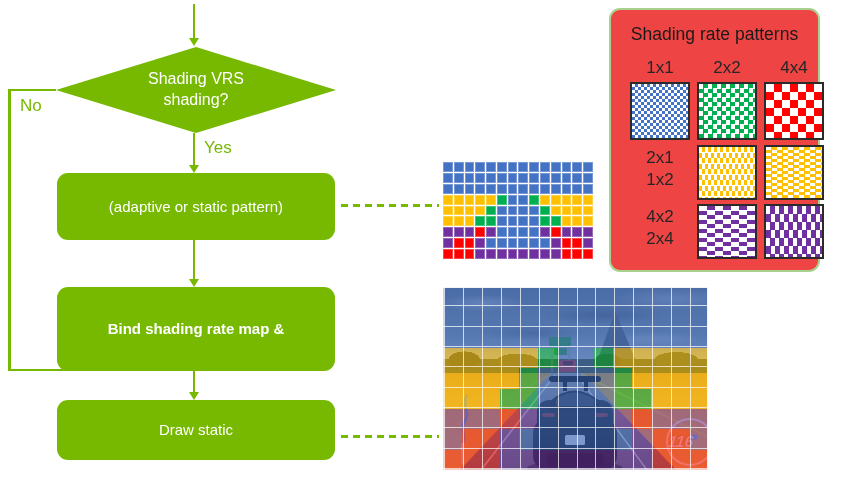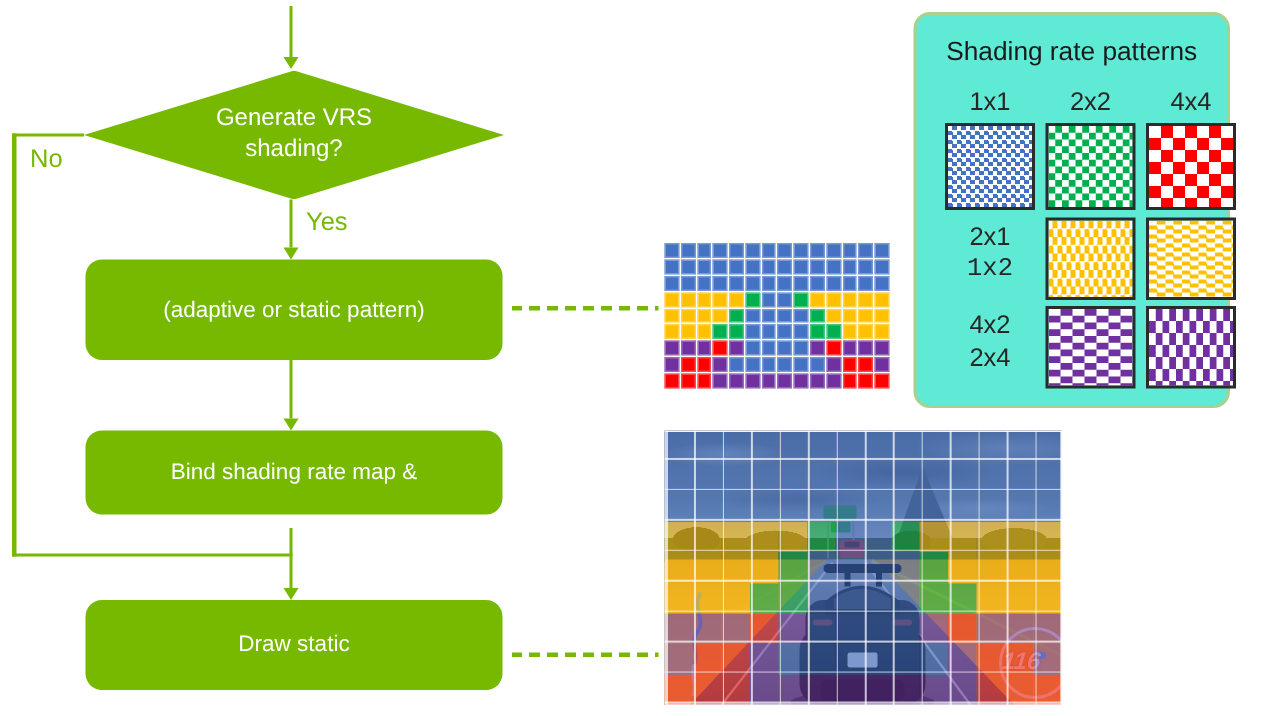--- a/index.html
+++ b/index.html
@@ -21,21 +21,21 @@
   .flowbox { position:absolute; left:57px; width:278px; background:var(--g); border-radius:11px;
              display:flex; flex-direction:column; align-items:center; justify-content:center;
              color:#fff; font-size:15px; line-height:1.45; text-align:center; }
 
   
   .map-grid { position:absolute; left:443px; top:162px; width:150px; height:97px;
               display:grid; gap:1px; background:#fff; }
   .map-grid > div { box-shadow:inset 0 0 0 1px rgba(255,255,255,.28); }
 
   
-  .panel { position:absolute; left:609px; top:8px; width:211px; height:264px; background:#5eead4;
+  .panel { position:absolute; left:609px; top:8px; width:211px; height:264px; background:#ef4444;
            border:2px solid var(--pb); border-radius:11px; }
   .panel-title { position:absolute; left:0; top:14px; width:100%; text-align:center;
                  font-size:17.5px; color:#1a1a1a; }
   .pat-label { position:absolute; font-size:17px; color:#262626; text-align:center; width:60px; }
   .swatch { position:absolute; width:60px; border:2px solid #2b2b2b; background:#fff; }
   .sw-r1 { top:72px; height:58px; }
   .sw-r2 { top:135px; height:55px; }
   .sw-r3 { top:194px; height:55px; }
   .sw-c1 { left:19px; } .sw-c2 { left:86px; } .sw-c3 { left:153px; }
 
@@ -78,41 +78,41 @@
 </style>
 </head>
 <body>
 
 <div class="canvas">
 
   <div class="fline" style="left:192.8px; top:4px; width:2.5px; height:34px;"></div>
   <div class="ahead" style="left:188.5px; top:38px;"></div>
 
   <div class="diamond">
-    <span>Generate VRS</span>
+    <span>Shading VRS</span>
     <span>shading?</span>
   </div>
 
   <div class="flowlabel" style="left:20px; top:96px;">No</div>
   <div class="fline" style="left:8px; top:88.8px; width:48px; height:2.5px;"></div>
   <div class="fline" style="left:8px; top:88.8px; width:2.5px; height:282px;"></div>
   <div class="fline" style="left:8px; top:368.5px; width:187px; height:2.5px;"></div>
 
   <div class="flowlabel" style="left:204px; top:138px;">Yes</div>
   <div class="fline" style="left:192.8px; top:133px; width:2.5px; height:32px;"></div>
   <div class="ahead" style="left:188.5px; top:165px;"></div>
 
   <div class="flowbox" style="top:173px; height:67px;">
     <span>(adaptive or static pattern)</span>
   </div>
 
   <div class="fline" style="left:192.8px; top:240px; width:2.5px; height:39px;"></div>
   <div class="ahead" style="left:188.5px; top:279px;"></div>
 
-  <div class="flowbox" style="top:287px; height:56px;">
+  <div class="flowbox" style="top:287px; height:84px;font-weight:bold;">
     <span>Bind shading rate map &amp;</span>
   </div>
 
   <div class="fline" style="left:192.8px; top:352px; width:2.5px; height:40px;"></div>
   <div class="ahead" style="left:188.5px; top:392px;"></div>
 
   <div class="flowbox" style="top:400px; height:60px;">
     <span>Draw static</span>
   </div>
 
@@ -253,21 +253,21 @@
 
     <div class="pat-label" style="left:19px; top:48px;">1x1</div>
     <div class="pat-label" style="left:86px; top:48px;">2x2</div>
     <div class="pat-label" style="left:153px; top:48px;">4x4</div>
 
     <div class="swatch sw-r1 sw-c1" style="background: conic-gradient(rgb(68, 114, 196) 90deg, rgb(255, 255, 255) 90deg, rgb(255, 255, 255) 180deg, rgb(68, 114, 196) 180deg, rgb(68, 114, 196) 270deg, rgb(255, 255, 255) 270deg) 0% 0% / 6px 6px;"></div>
     <div class="swatch sw-r1 sw-c2" style="background: conic-gradient(rgb(0, 176, 80) 90deg, rgb(255, 255, 255) 90deg, rgb(255, 255, 255) 180deg, rgb(0, 176, 80) 180deg, rgb(0, 176, 80) 270deg, rgb(255, 255, 255) 270deg) 0% 0% / 9px 9px;"></div>
     <div class="swatch sw-r1 sw-c3" style="background: conic-gradient(rgb(255, 0, 0) 90deg, rgb(255, 255, 255) 90deg, rgb(255, 255, 255) 180deg, rgb(255, 0, 0) 180deg, rgb(255, 0, 0) 270deg, rgb(255, 255, 255) 270deg) 0% 0% / 16px 16px;"></div>
 
     <div class="pat-label" style="left:19px; top:138px;">2x1</div>
-    <div class="pat-label" style="left:19px; top:160px;font-family:Liberation Mono, monospace;">1x2</div>
+    <div class="pat-label" style="left:19px; top:160px;">1x2</div>
     <div class="swatch sw-r2 sw-c2" style="background: conic-gradient(rgb(255, 192, 0) 90deg, rgb(255, 255, 255) 90deg, rgb(255, 255, 255) 180deg, rgb(255, 192, 0) 180deg, rgb(255, 192, 0) 270deg, rgb(255, 255, 255) 270deg) 0% 0% / 6px 11px;"></div>
     <div class="swatch sw-r2 sw-c3" style="background: conic-gradient(rgb(255, 192, 0) 90deg, rgb(255, 255, 255) 90deg, rgb(255, 255, 255) 180deg, rgb(255, 192, 0) 180deg, rgb(255, 192, 0) 270deg, rgb(255, 255, 255) 270deg) 0% 0% / 11px 6px;"></div>
 
     <div class="pat-label" style="left:19px; top:197px;">4x2</div>
     <div class="pat-label" style="left:19px; top:219px;">2x4</div>
     <div class="swatch sw-r3 sw-c2" style="background: conic-gradient(rgb(112, 48, 160) 90deg, rgb(255, 255, 255) 90deg, rgb(255, 255, 255) 180deg, rgb(112, 48, 160) 180deg, rgb(112, 48, 160) 270deg, rgb(255, 255, 255) 270deg) 0% 0% / 16px 9px;"></div>
     <div class="swatch sw-r3 sw-c3" style="background: conic-gradient(rgb(112, 48, 160) 90deg, rgb(255, 255, 255) 90deg, rgb(255, 255, 255) 180deg, rgb(112, 48, 160) 180deg, rgb(112, 48, 160) 270deg, rgb(255, 255, 255) 270deg) 0% 0% / 9px 16px;"></div>
   </div>
 
   <div class="scene">

